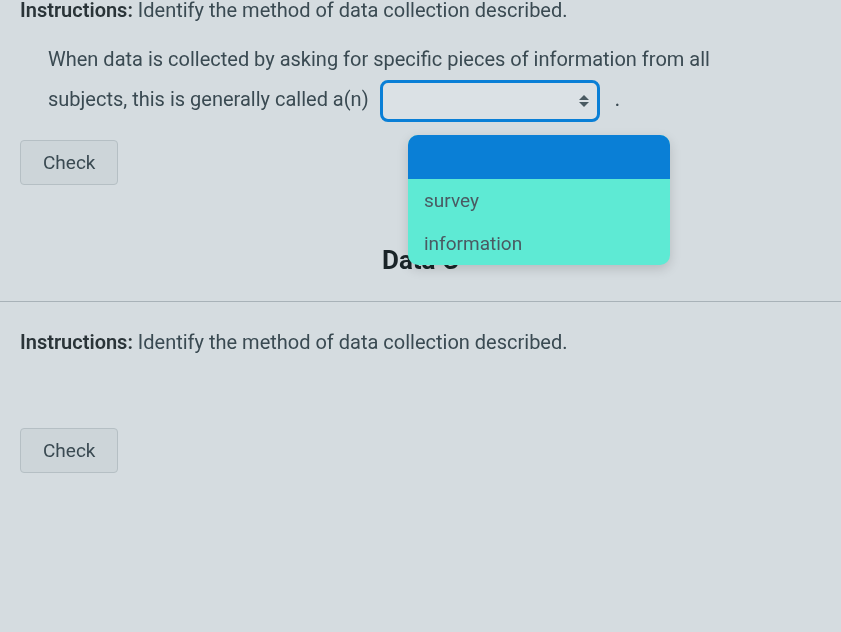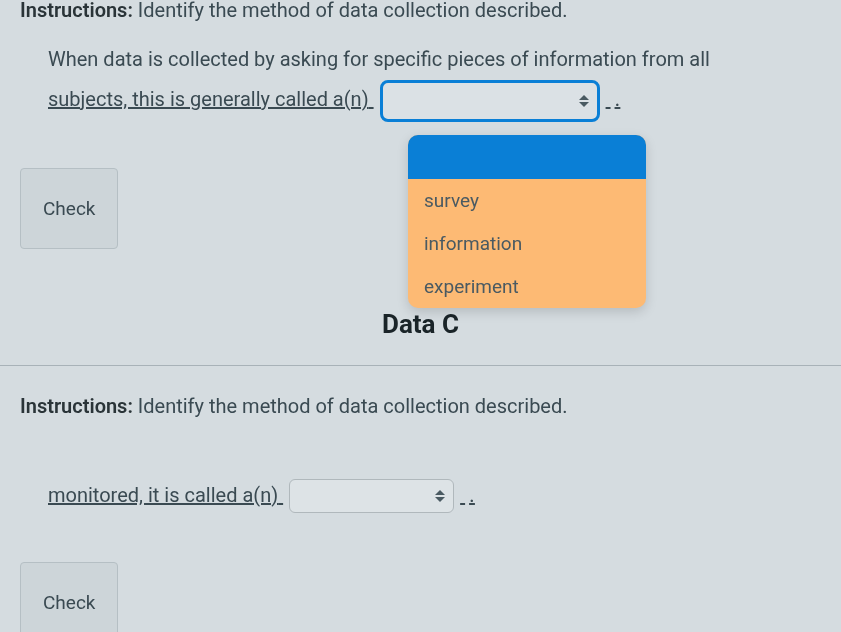--- a/index.html
+++ b/index.html
@@ -30,21 +30,20 @@
     }
     .question-text {
       font-size: 20px;
       line-height: 1.9;
       margin-left: 28px;
       color: #3a4a52;
       position: relative;
     }
     .inline-wrap {
       display: inline;
-      text-decoration: underline;
     }
     .dropdown-closed {
       display: inline-block;
       vertical-align: middle;
       width: 165px;
       height: 34px;
       border: 1px solid #b0b8bc;
       border-radius: 6px;
       background: #dde3e6;
       position: relative;
@@ -79,47 +78,47 @@
     .stepper-up {
       border-bottom: 5px solid #4a5a62;
     }
     .stepper-down {
       border-top: 5px solid #4a5a62;
     }
     .dropdown-menu {
       position: absolute;
       left: 408px;
       top: 135px;
-      width: 238px;
-      background: #fdba74;
+      width: 262px;
+      background: #5eead4;
       border-radius: 10px;
       box-shadow: 0 4px 12px rgba(0,0,0,0.15);
       overflow: hidden;
       z-index: 100;
     }
     .dropdown-option {
       padding: 10px 16px;
       font-size: 19px;
       color: #4a5a62;
       cursor: pointer;
     }
     .dropdown-option.selected {
       background: #0a7fd6;
       height: 44px;
     }
     .check-button {
       display: inline-block;
       background: #cdd5d9;
       border: 1px solid #b5bfc4;
       border-radius: 4px;
-      padding: 28px 22px;
+      padding: 10px 22px;
       font-size: 19px;
       color: #3a4a52;
       cursor: pointer;
-      margin-top: 46px;
+      margin-top: 18px;
     }
     .section-title {
       font-size: 26px;
       font-weight: 700;
       color: #1a2428;
       text-align: center;
       margin: 60px 0 24px;
       position: relative;
       z-index: 1;
     }
@@ -160,39 +159,28 @@
       <span class="period">.</span>
     </span>
   </div>
   <div class="check-button">Check</div>
 </div>
 
 <div class="dropdown-menu">
   <div class="dropdown-option selected"></div>
   <div class="dropdown-option">survey</div>
   <div class="dropdown-option">information</div>
-  <div class="dropdown-option">experiment</div>
 </div>
 
 <div class="section-title">Data C</div>
 
 <hr class="divider">
 
 <div class="question-block">
   <div class="instructions-line">
     <span class="instructions-label">Instructions:</span>
     <span>Identify the method of data collection described.</span>
   </div>
   <div class="question-text">
     <br>
-    <span class="inline-wrap">
-      <span>monitored, it is called a(n)</span>
-      <span class="dropdown-closed">
-        <span class="stepper">
-          <span class="stepper-arrow stepper-up"></span>
-          <span class="stepper-arrow stepper-down"></span>
-        </span>
-      </span>
-      <span class="period">.</span>
-    </span>
   </div>
   <div class="check-button">Check</div>
 </div>
 
 </body></html>

